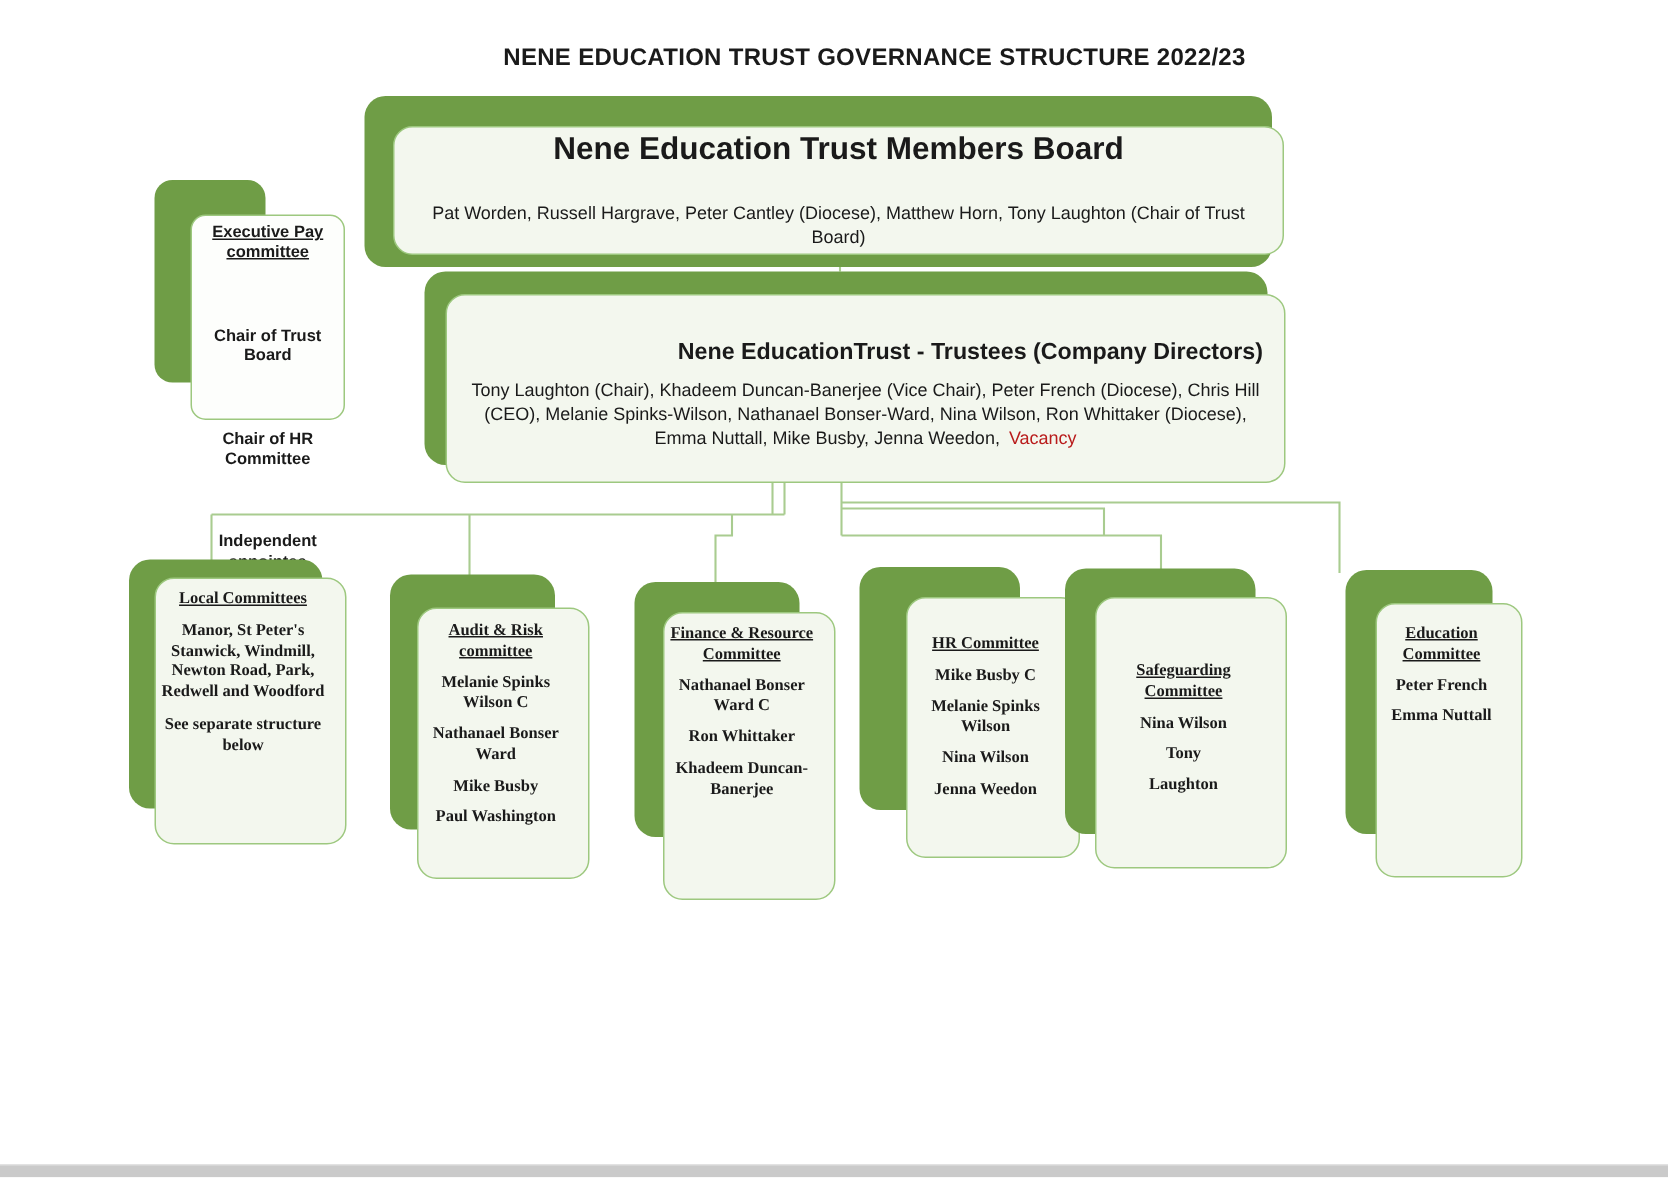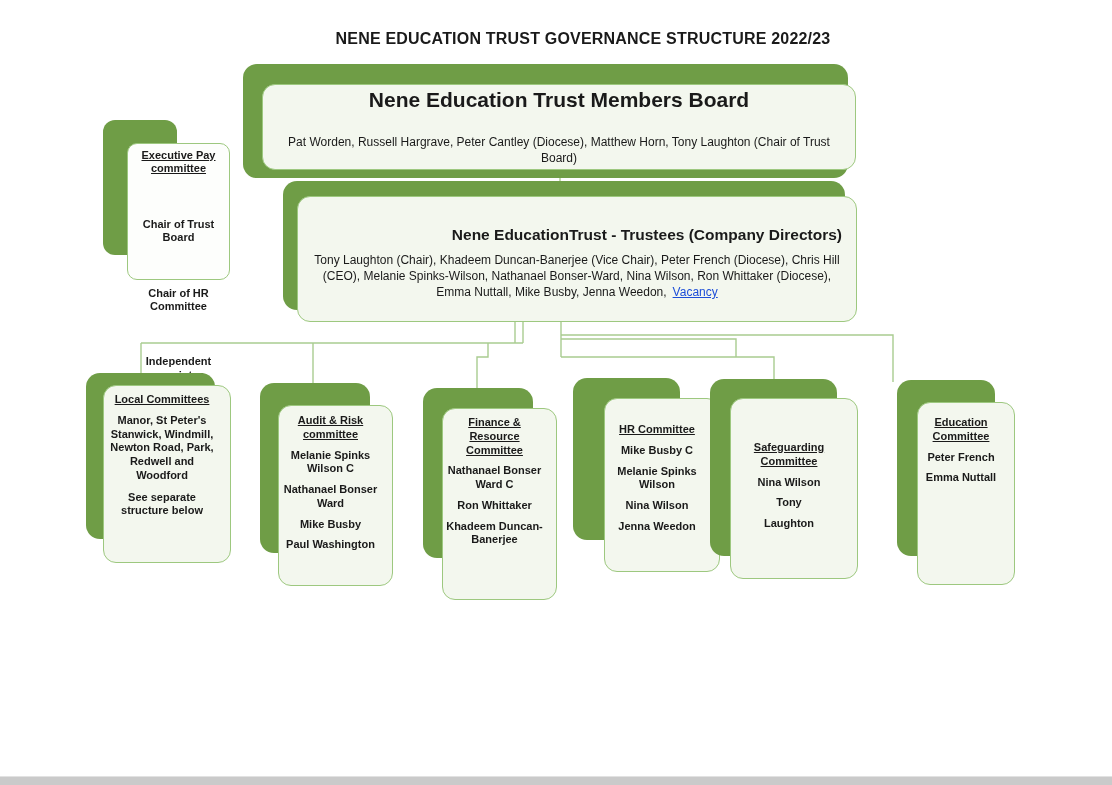--- a/index.html
+++ b/index.html
@@ -22,32 +22,32 @@
   #members .front{left:19px;top:20px;width:594px;height:86px;justify-content:center;padding:2px 24px;}
   #members .big-title{font-size:21px;font-weight:700;margin-bottom:23px;}
   #members .body{font-size:12px;line-height:1.3;}
 
   
   #trustees{left:283px;top:181px;width:575px;height:142px;}
   #trustees .back{left:0;top:0;width:562px;height:129px;}
   #trustees .front{left:14px;top:15px;width:560px;height:126px;justify-content:center;padding:10px 14px 2px 14px;align-items:flex-end;}
   #trustees .mid-title{font-size:15.5px;font-weight:700;margin-bottom:8px;}
   #trustees .body{font-size:12px;line-height:1.35;}
-  .vacancy{color:#1d4ed8;margin-left:6px;text-decoration:underline;}
+  .vacancy{color:#b91c1c;margin-left:6px;}
 
   
   #execpay{left:103px;top:120px;width:130px;height:162px;}
   #execpay .back{left:0;top:0;width:74px;height:135px;border-radius:12px;}
   #execpay .front{left:24px;top:23px;width:103px;height:137px;border-radius:10px;background:#fdfefc;
     padding-top:5px;font-size:11px;line-height:1.22;gap:37px;}
   #execpay .chead{margin-bottom:5px;}
   #execpay .cmem{margin-bottom:5px;}
 
   
-  .cbox .front{font-size:11px;line-height:1.25;padding-left:3px;padding-right:13px;}
+  .cbox .front{font-size:11px;line-height:1.25;padding-left:3px;padding-right:13px;font-family:Liberation Serif, serif;}
   .chead{font-weight:700;text-decoration:underline;margin-bottom:7px;}
   .cmem{font-weight:700;margin-bottom:7px;}
 
   #local{left:86px;top:373px;width:146px;height:192px;}
   #local .back{left:0;top:0;width:129px;height:166px;}
   #local .front{left:17px;top:12px;width:128px;height:178px;padding-top:7px;}
   #local .cmem{margin-bottom:8px;}
 
   #audit{left:260px;top:383px;width:134px;height:204px;}
   #audit .back{left:0;top:0;width:110px;height:170px;}

